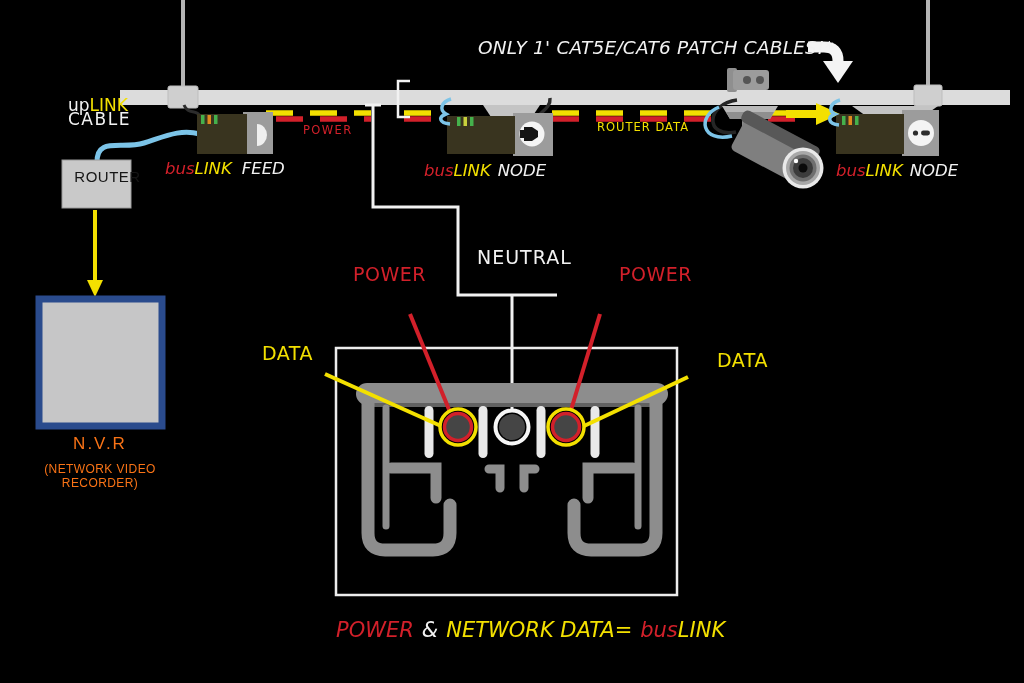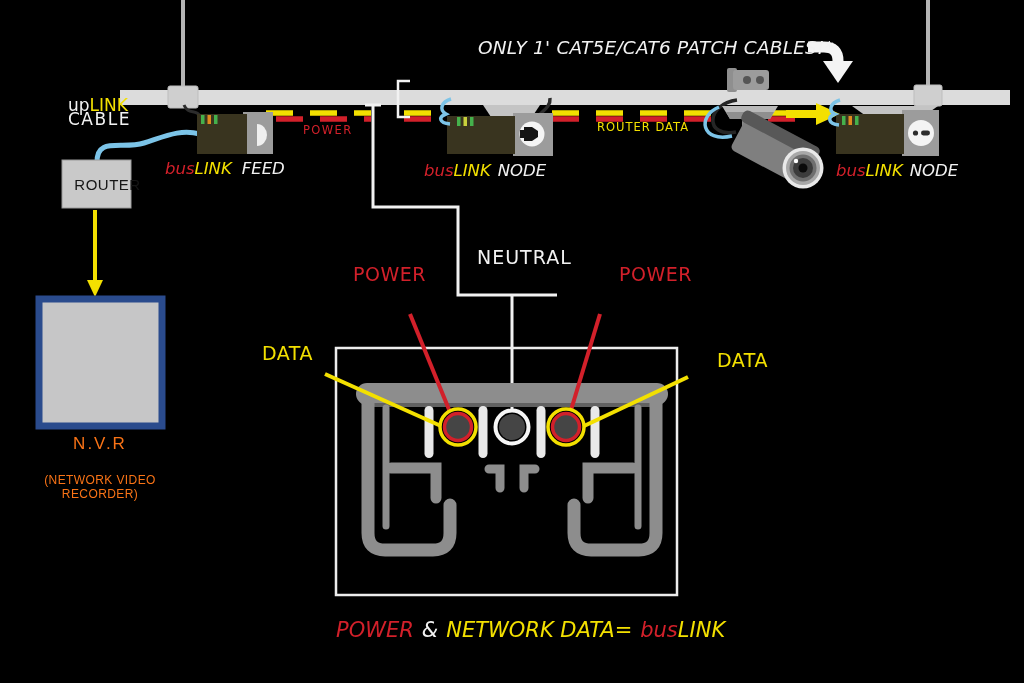--- a/index.html
+++ b/index.html
@@ -5,27 +5,27 @@
   html,body{margin:0;padding:0;background:#000;}
   .stage{position:relative;width:1024px;height:683px;background:#000;overflow:hidden;
          font-family:"DejaVu Sans",sans-serif;}
   .stage svg{position:absolute;left:0;top:0;}
   .lbl{position:absolute;font-weight:normal;white-space:nowrap;z-index:5;
        font-family:"DejaVu Sans",sans-serif;}
   .comic{font-style:italic;}
   .red{color:#d2202a;}
   .yellow{color:#f3e000;}
   .white{color:#f2f2f2;}
-  .router-label{position:absolute;left:62px;top:160px;width:91px;height:48px;z-index:5;
+  .router-label{position:absolute;left:62px;top:152px;width:91px;height:48px;z-index:5;
        display:flex;align-items:center;justify-content:center;color:#161616;
        font-family:"Liberation Sans",sans-serif;font-size:15px;letter-spacing:.5px;}
   .nvr-label{position:absolute;left:9px;top:434px;width:182px;text-align:center;
        color:#f97316;z-index:5;font-family:"Liberation Sans",sans-serif;}
   .nvr-label .t{font-size:17px;letter-spacing:2px;}
-  .nvr-label .s{font-size:12px;letter-spacing:.4px;margin-top:19px;}
+  .nvr-label .s{font-size:12px;letter-spacing:.4px;margin-top:8px;}
   .footer{left:336px;top:618px;font-size:21px;}
   .footer span{margin-right:8px;}
   .footer .nogap{margin-right:0;}
 </style>
 </head>
 <body>
 
 <div class="stage">
 
 <svg width="1024" height="683" viewBox="0 0 1024 683">

